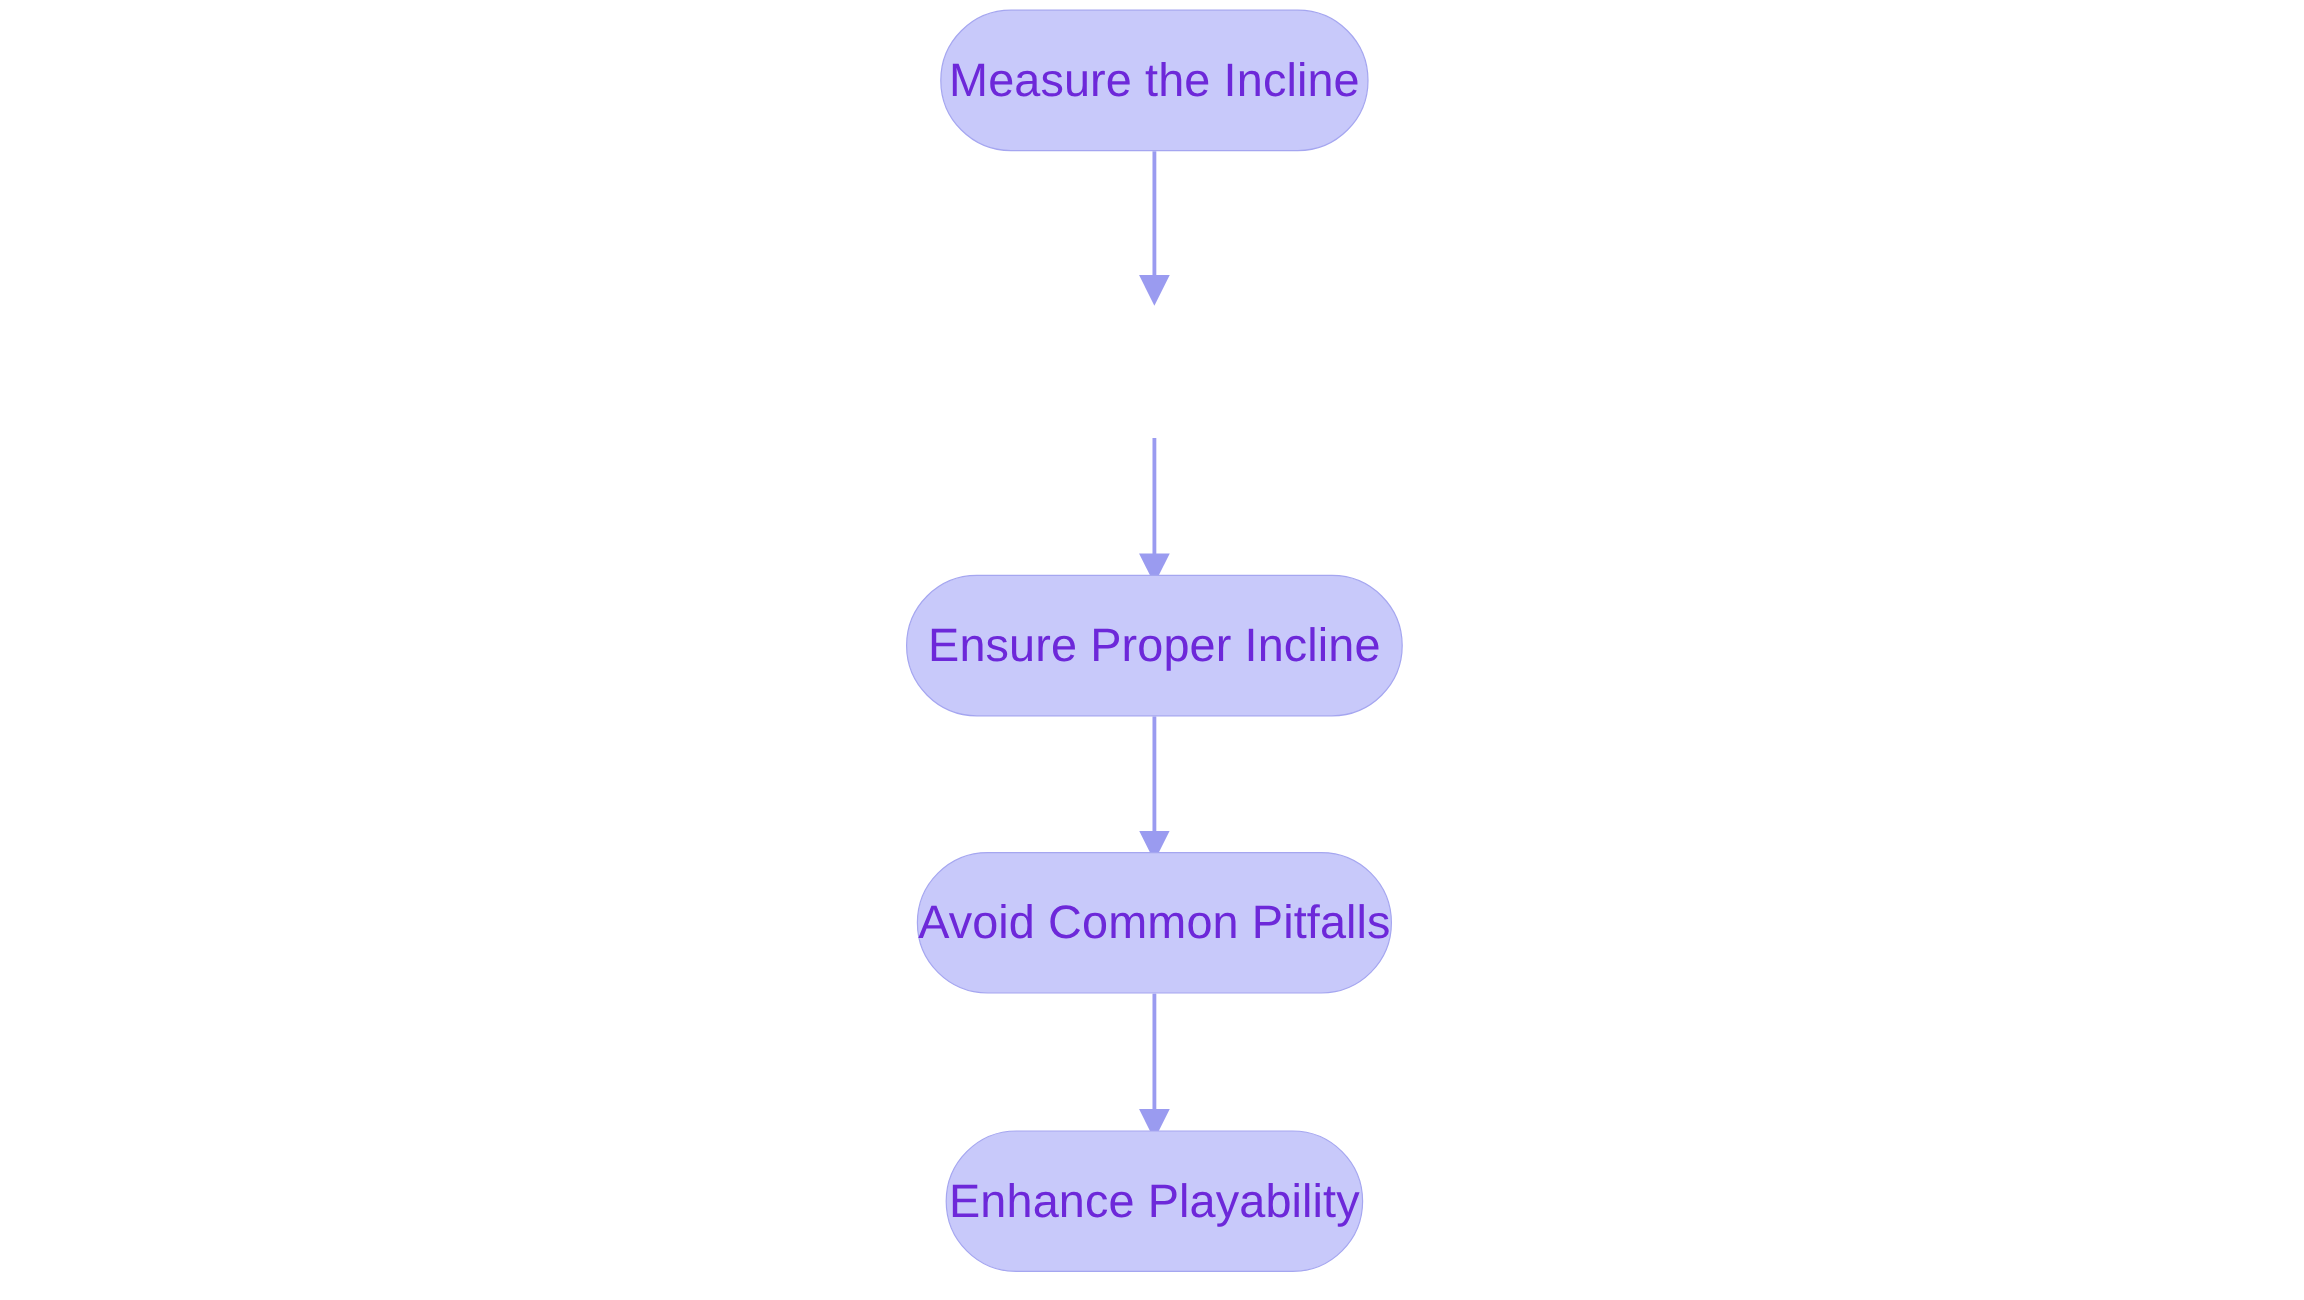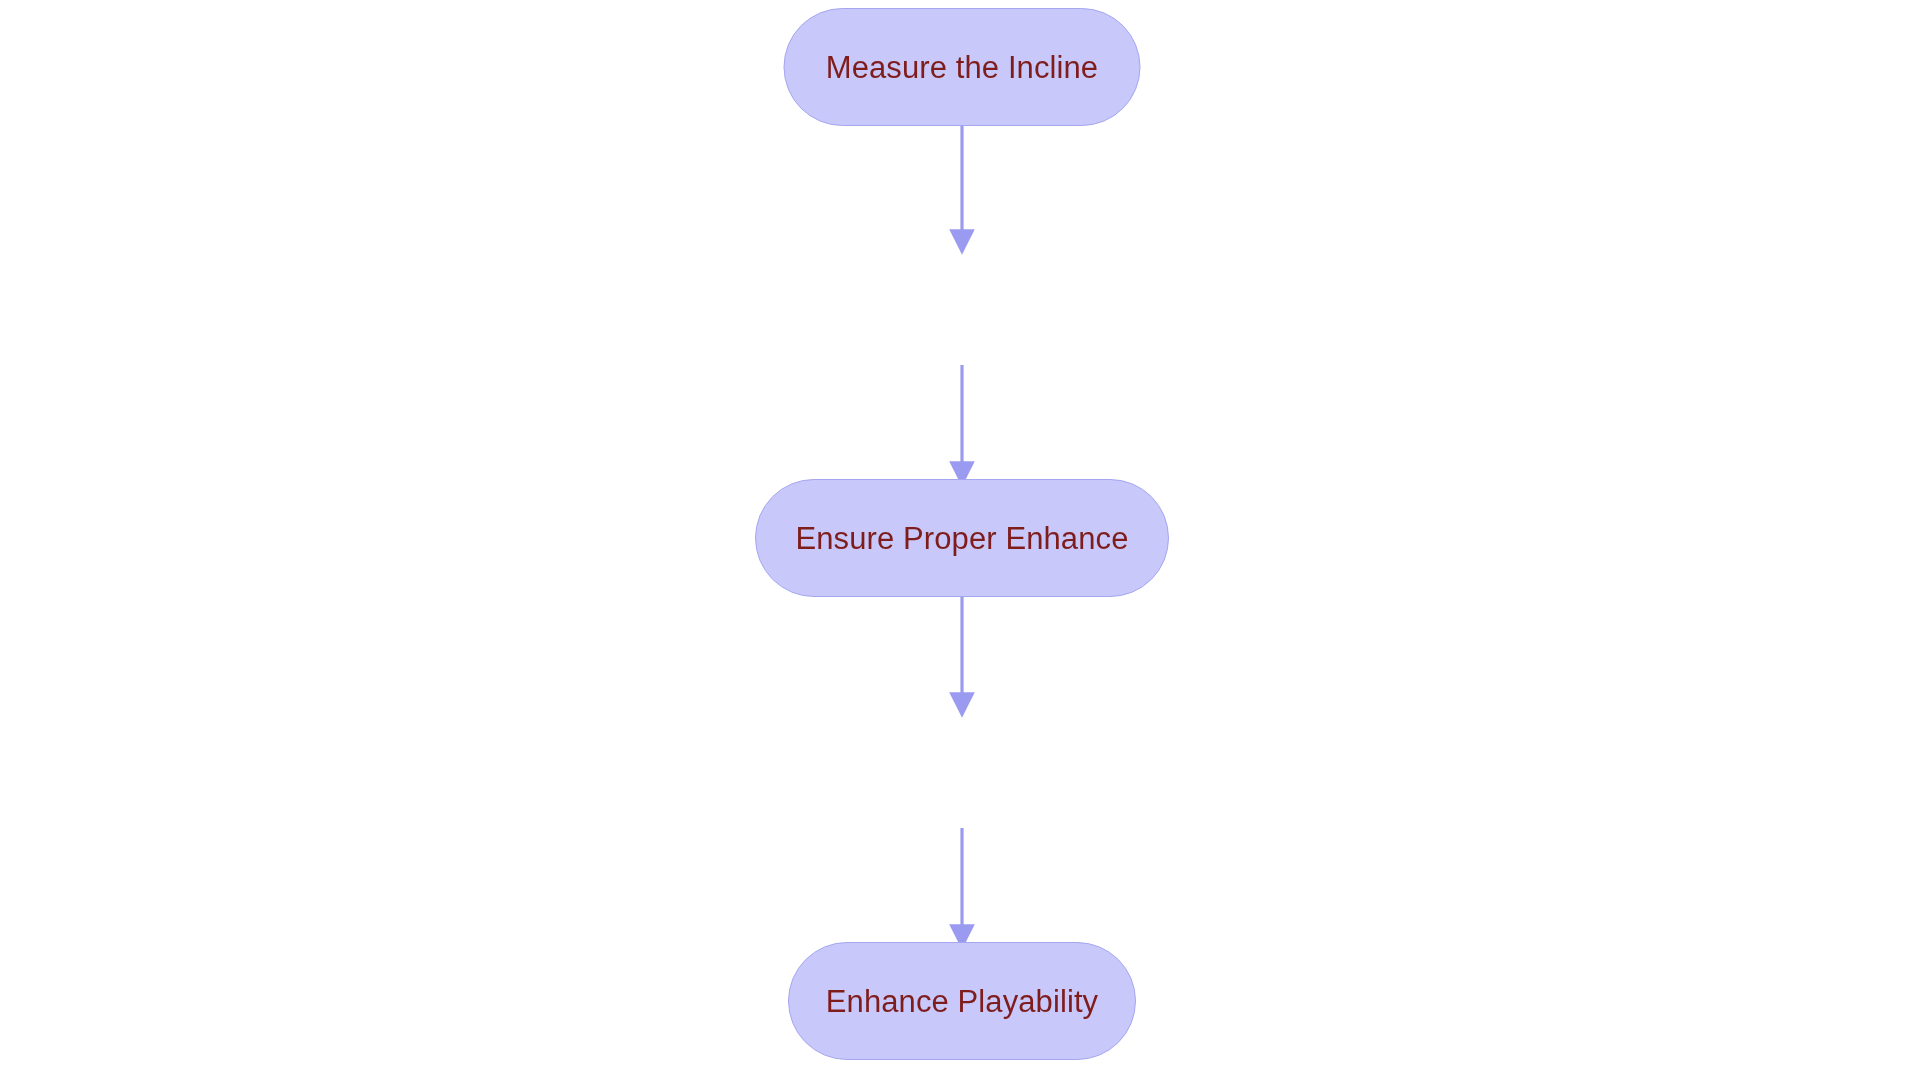--- a/index.html
+++ b/index.html
@@ -36,23 +36,23 @@
     justify-content: center;
     background: #c8c9fa;
     border: 1.6px solid #a5a6f0;
     border-radius: 999px;
     height: 118px;
     transform: translateX(-50%);
     left: 962px;
   }
   .node-label {
     font-family: "Liberation Sans", sans-serif;
-    font-size: 31px;
+    font-size: 39px;
     font-weight: 400;
-    color: #7f1d1d;
+    color: #6d28d9;
     letter-spacing: 0.1px;
     white-space: nowrap;
     line-height: 1;
   }
   #node-0 { top: 8px;   width: 357px; }
   #node-1 { top: 247px; width: 460px; }
   #node-2 { top: 479px; width: 414px; }
   #node-3 { top: 710px; width: 396px; }
   #node-4 { top: 942px; width: 348px; }
 </style>
@@ -81,21 +81,24 @@
       <line x1="962" y1="828" x2="962" y2="928" stroke="#9a9bf0" stroke-width="3.2" marker-end="url(#arrowhead)"></line>
     </g>
   </svg>
 
   <div class="node" id="node-0">
     <span class="node-label">Measure the Incline</span>
   </div>
 
 
   <div class="node" id="node-2">
-    <span class="node-label">Ensure Proper Enhance</span>
+    <span class="node-label">Ensure Proper Incline</span>
   </div>
 
+  <div class="node" id="node-3">
+    <span class="node-label">Avoid Common Pitfalls</span>
+  </div>
 
   <div class="node" id="node-4">
     <span class="node-label">Enhance Playability</span>
   </div>
 
 </div>
 
 </body></html>

